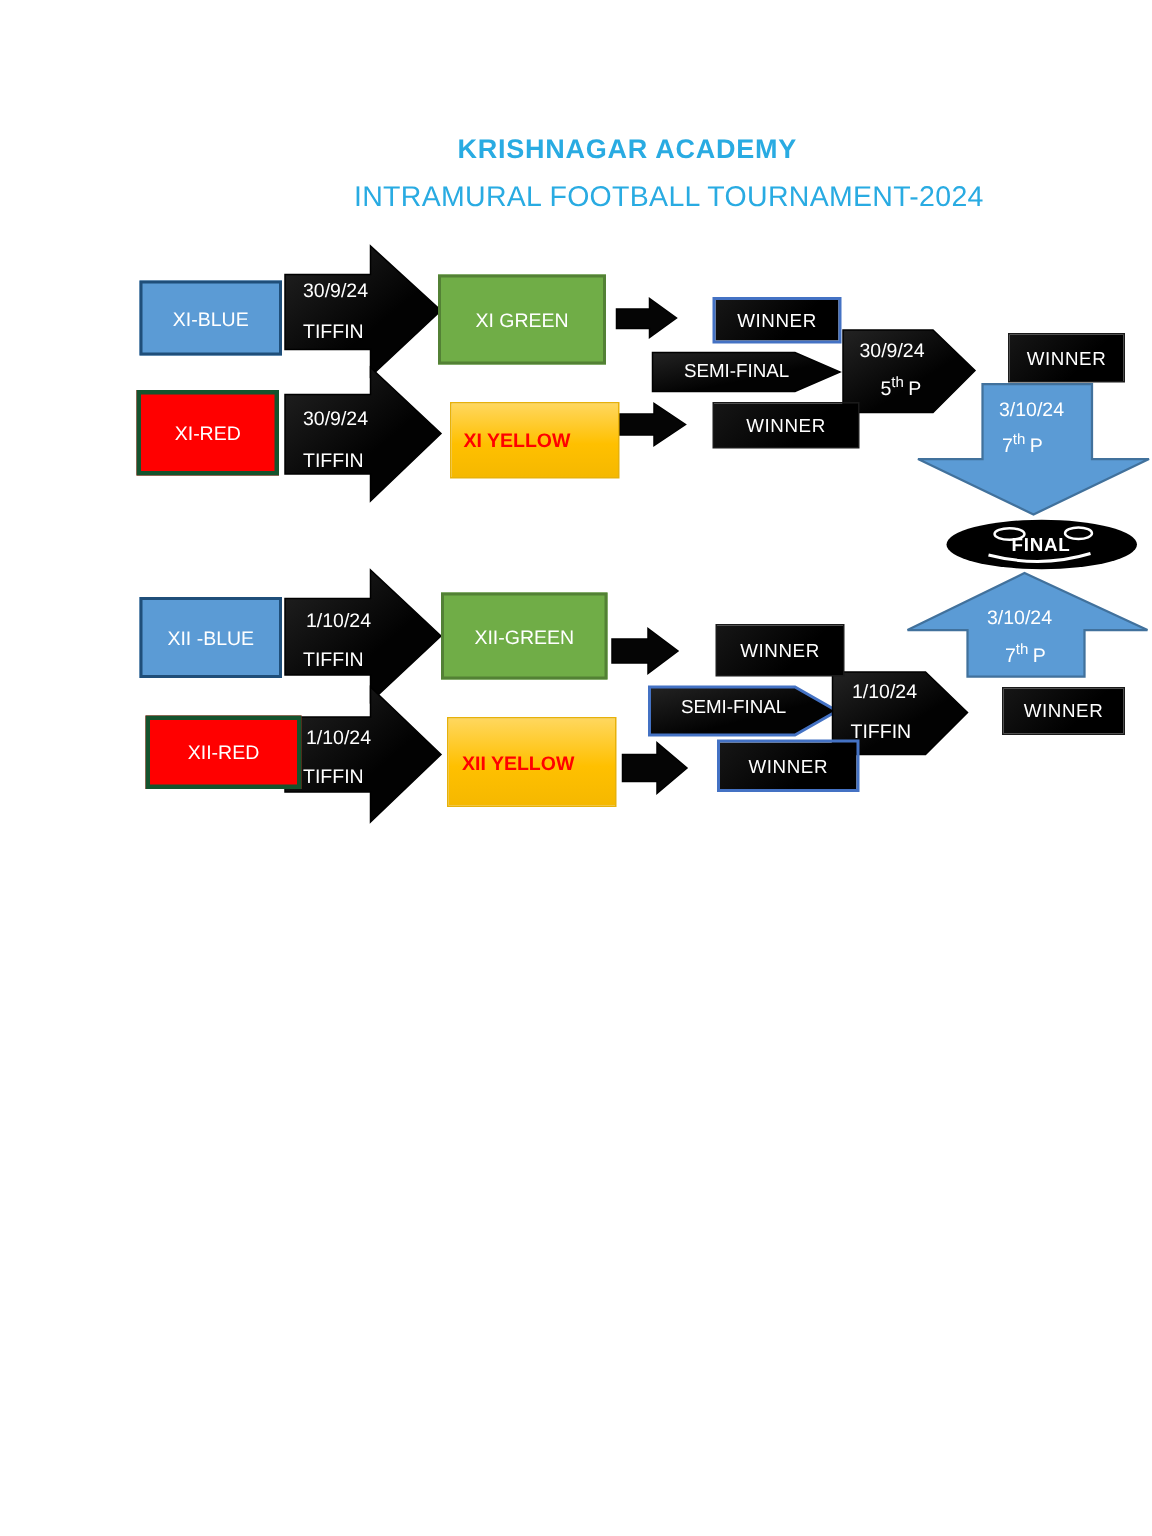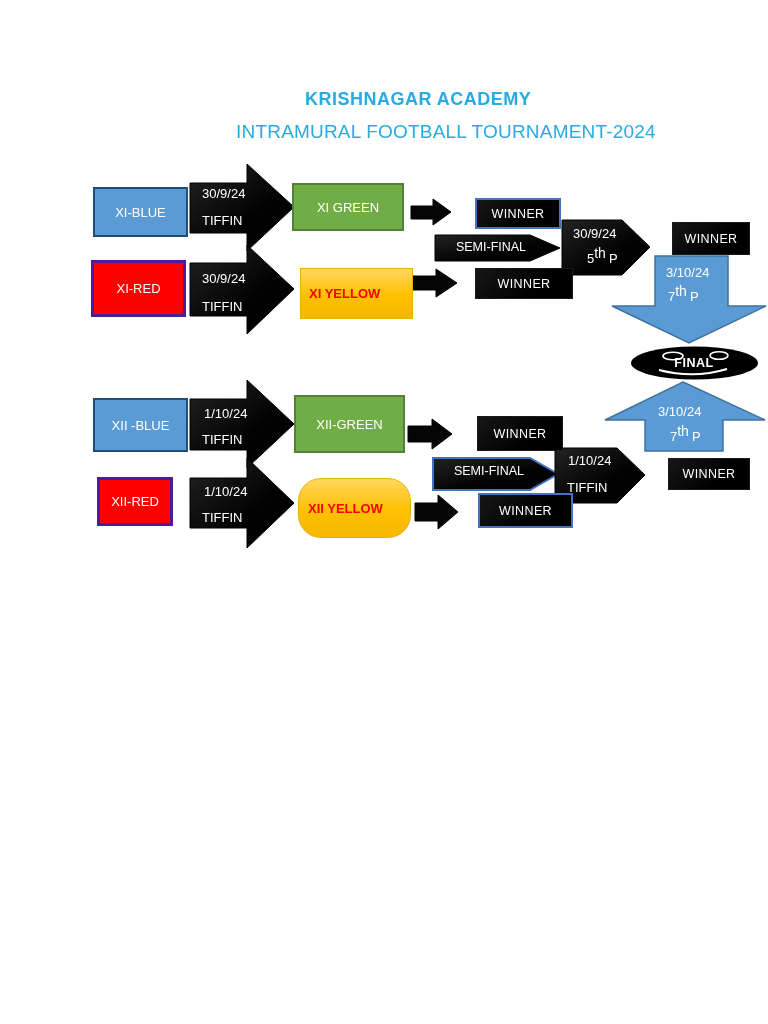--- a/index.html
+++ b/index.html
@@ -15,35 +15,35 @@
   }
   .subtitle{
     font-size:19px;font-weight:400;letter-spacing:.2px;color:var(--title,#29ABE2);
     white-space:nowrap;
   }
   .box{
     display:flex;align-items:center;justify-content:center;
     color:#fff;font-size:13px;white-space:nowrap;
   }
   .team-blue{background:var(--team-blue,#5B9BD5);border:2px solid var(--team-blue-border,#1F4E79);}
-  .team-red{background:var(--team-red,#FF0000);border:3px solid #4c1d95;}
+  .team-red{background:var(--team-red,#FF0000);border:3px solid #14532d;}
   .team-green{background:var(--team-green,#70AD47);border:2px solid var(--team-green-border,#538135);}
   .team-yellow{
     background:linear-gradient(180deg,#FFD75E 0%,var(--team-yellow,#FFC000) 55%,#F5B800 100%);
     border:1px solid #E7B10A;color:var(--yellow-text,#FF0000);font-weight:600;
     justify-content:flex-start;padding-left:8px;
   }
   .winner{
     background:linear-gradient(135deg,#161616 0%,#000 65%);
     color:#fff;font-size:12.5px;letter-spacing:.4px;border:1px solid #1a1a1a;margin-left:20px;
   }
   .winner.hl{border:2px solid var(--highlight-border,#4472C4);}
   .lbl{position:absolute;color:#fff;font-size:13px;white-space:nowrap;}
   .lbl.center{text-align:center;}
-  .lbl sup{font-size:14px;vertical-align:super;line-height:0;}
+  .lbl sup{font-size:10px;vertical-align:super;line-height:0;}
   .lbl .sfx{margin-left:3px;}
   .final-lbl{font-weight:700;font-size:12.5px;letter-spacing:.5px;}
   .sf-lbl{font-size:12.5px;}
 </style>
 </head>
 <body>
 
 <div class="page">
 
   <svg class="shapes" viewBox="0 0 768 1024">
@@ -82,21 +82,21 @@
 
   <div class="abs title" style="left:305px;top:89px;">KRISHNAGAR ACADEMY</div>
   <div class="abs subtitle" style="left:236px;top:121px;">INTRAMURAL FOOTBALL TOURNAMENT-2024</div>
 
   <div class="abs box team-blue" style="left:93px;top:187px;width:95px;height:50px;">
       <span>XI-BLUE</span>
     </div>
   <div class="abs box team-red" style="left:91px;top:260px;width:95px;height:57px;">
       <span>XI-RED</span>
     </div>
-  <div class="abs box team-green" style="left:292px;top:183px;width:112px;height:48px;">
+  <div class="abs box team-green" style="left:292px;top:183px;width:112px;height:60px;">
       <span>XI GREEN</span>
     </div>
   <div class="abs box team-yellow" style="left:300px;top:268px;width:113px;height:51px;">
       <span>XI YELLOW</span>
     </div>
 
   <div class="lbl" style="left:202px;top:186px;">30/9/24</div>
   <div class="lbl" style="left:202px;top:213px;">TIFFIN</div>
   <div class="lbl" style="left:202px;top:271px;">30/9/24</div>
   <div class="lbl" style="left:202px;top:299px;">TIFFIN</div>
@@ -119,27 +119,27 @@
   <div class="lbl" style="left:668px;top:289px;"><span>7</span><sup>th</sup><span class="sfx">P</span></div>
 
   <div class="lbl center final-lbl" style="left:639px;top:356px;width:110px;">FINAL</div>
 
   <div class="lbl" style="left:658px;top:404px;">3/10/24</div>
   <div class="lbl" style="left:670px;top:429px;"><span>7</span><sup>th</sup><span class="sfx">P</span></div>
 
   <div class="abs box team-blue" style="left:93px;top:398px;width:95px;height:54px;">
       <span>XII -BLUE</span>
     </div>
-  <div class="abs box team-red" style="left:97px;top:477px;width:76px;height:49px;">
+  <div class="abs box team-red" style="left:97px;top:477px;width:104px;height:49px;">
       <span>XII-RED</span>
     </div>
   <div class="abs box team-green" style="left:294px;top:395px;width:111px;height:58px;">
       <span>XII-GREEN</span>
     </div>
-  <div class="abs box team-yellow" style="left:298px;top:478px;width:113px;height:60px;padding-left:9px;border-radius:23px;">
+  <div class="abs box team-yellow" style="left:298px;top:478px;width:113px;height:60px;padding-left:9px;">
       <span>XII YELLOW</span>
     </div>
 
   <div class="lbl" style="left:204px;top:406px;">1/10/24</div>
   <div class="lbl" style="left:202px;top:432px;">TIFFIN</div>
   <div class="lbl" style="left:204px;top:484px;">1/10/24</div>
   <div class="lbl" style="left:202px;top:510px;">TIFFIN</div>
 
   <div class="abs box winner" style="left:457px;top:416px;width:86px;height:35px;">
       <span>WINNER</span>

